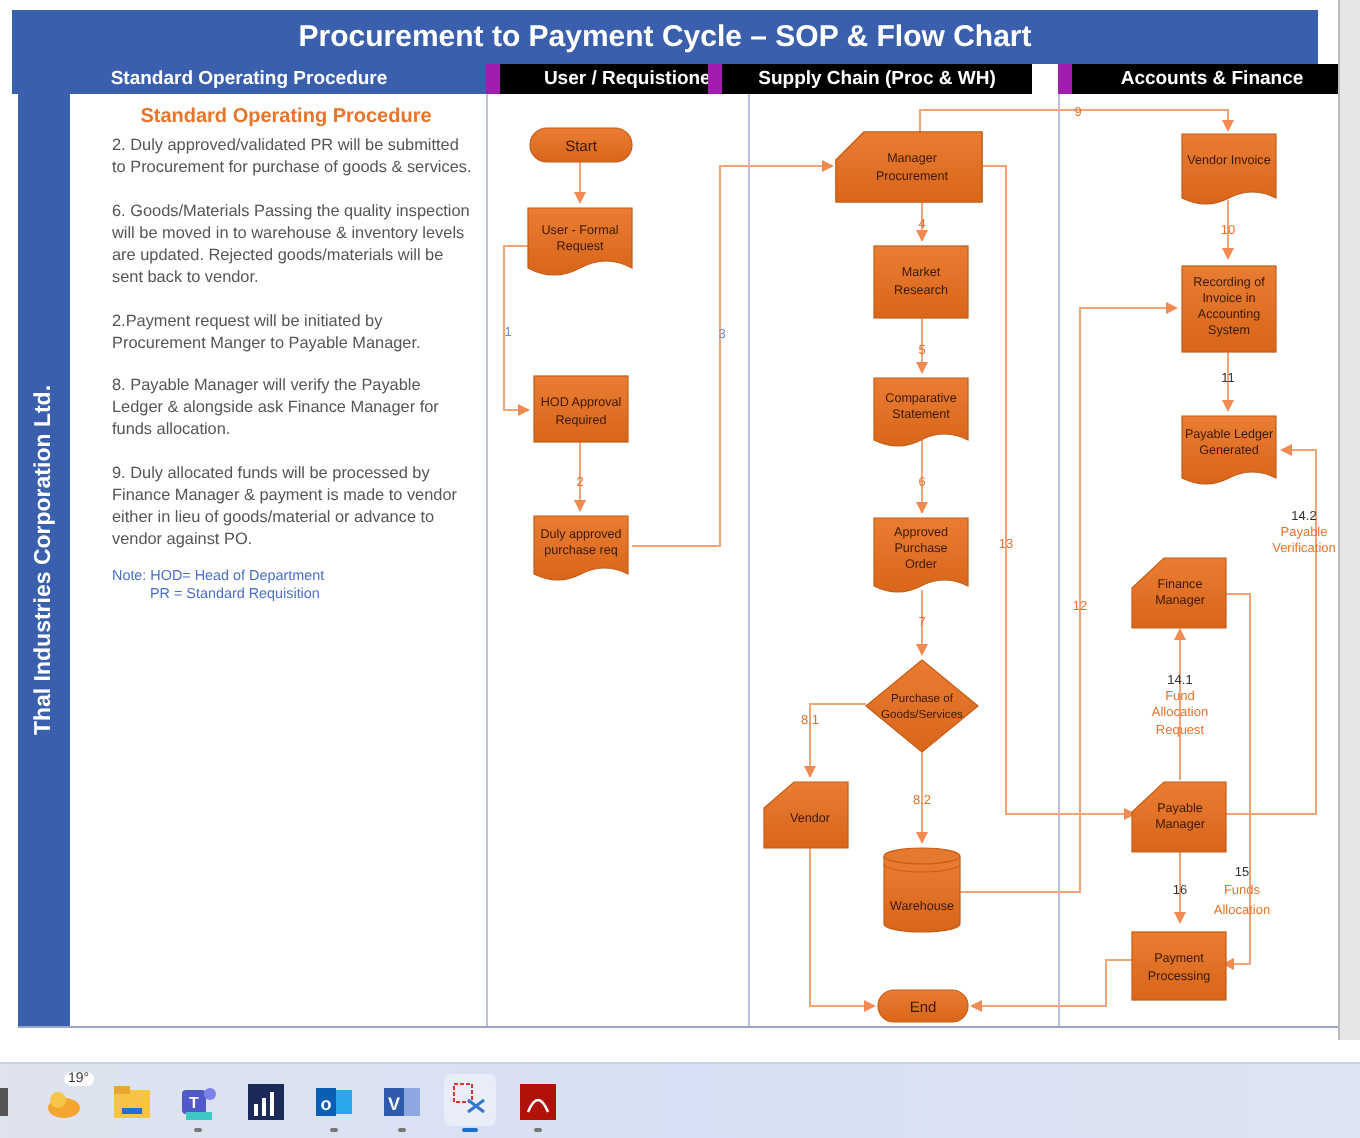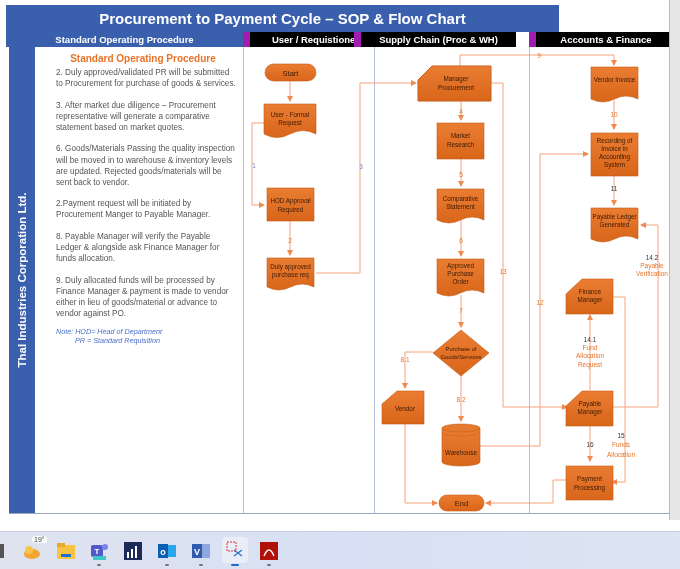--- a/index.html
+++ b/index.html
@@ -1,28 +1,28 @@
 <!DOCTYPE html>
 <html><head>
 <meta charset="utf-8">
 <style>
   html, body { margin:0; padding:0; }
   body { width:680px; height:569px; position:relative; overflow:hidden; background:#ffffff; font-family:"Liberation Sans", sans-serif; }
   .doc { position:absolute; left:6px; top:5px; width:663px; height:510px; background:#fff; }
-  .titlebar { position:absolute; left:0; top:0; width:553px; height:27px; background:#3a5fac; color:#fff; font-weight:bold; font-size:15px; text-align:center; line-height:27px; }
+  .titlebar { position:absolute; left:0; top:0; width:653px; height:27px; background:#3a5fac; color:#fff; font-weight:bold; font-size:15px; text-align:center; line-height:27px; }
   .hdr { position:absolute; top:27px; height:15px; color:#fff; font-weight:bold; font-size:9.5px; text-align:center; line-height:15px; }
   .hdr.sop { left:0; width:237px; background:#3a5fac; }
   .hdr.col { background:#000; border-left:7px solid #a21caf; }
   .vstrip { position:absolute; left:3px; top:42px; width:26px; height:466px; background:#3a5fac; }
   .vlabel { position:absolute; left:16px; top:275px; transform:translate(-50%,-50%) rotate(-90deg); white-space:nowrap; color:#fff; font-weight:bold; font-size:11.5px; }
   .soppanel { position:absolute; left:29px; top:42px; width:208px; height:466px; border-right:1px solid #b8c2dc; }
   .sop-title { color:#e8732a; font-weight:bold; font-size:10px; text-align:center; margin-top:6px; margin-left:8px; }
   .sop-steps { margin:3px 0 0 21px; width:182px; font-size:8.2px; color:#555; line-height:11.1px; }
   .sop-steps p { margin:0 0 10.5px 0; }
-  .note { font-style:italic; color:#4a6fc8; font-size:7.2px; line-height:9.5px; margin-left:21px; margin-top:-3px; }
+  .note { color:#4a6fc8; font-size:7.2px; line-height:9.5px; margin-left:21px; margin-top:-3px; }
   .note .n2 { padding-left:19px; }
   .lane-div { position:absolute; top:0; width:1px; height:466px; background:#b8c2dc; }
   .bottom-border { position:absolute; left:3px; top:508px; width:660px; height:1px; background:#9aa6c4; }
   .rightedge { position:absolute; left:669px; top:0; width:11px; height:520px; background:#e6e6e6; border-left:1px solid #bbb; }
   svg.flow { position:absolute; left:0; top:0; }
   .node-text { font-family:"Liberation Sans", sans-serif; font-size:6.3px; fill:#3a1a05; text-anchor:middle; }
   .lbl { font-family:"Liberation Sans", sans-serif; font-size:6.5px; fill:#e8732a; text-anchor:middle; }
   .lbl-dark { font-family:"Liberation Sans", sans-serif; font-size:6.5px; fill:#333; text-anchor:middle; }
   .taskbar { position:absolute; left:0; top:531px; width:680px; height:38px; background:linear-gradient(90deg,#dfe3ef,#d7e0f4,#dde4f2); border-top:1px solid #c7cfe0; }
   .tb-icon { position:absolute; top:9px; width:20px; height:20px; display:flex; align-items:center; justify-content:center; font-size:11px; font-weight:bold; }
@@ -39,21 +39,20 @@
   <div class="hdr col" style="left:523px;width:140px;">Accounts &amp; Finance</div>
 
   <div class="vstrip">
     <div class="vlabel" style="top:233px;left:13px;">Thal Industries Corporation Ltd.</div>
   </div>
 
   <div class="soppanel">
     <div class="sop-title">Standard Operating Procedure</div>
     <div class="sop-steps">
       <p>2. Duly approved/validated PR will be submitted to Procurement for purchase of goods &amp; services.</p>
-      <p>3. After market due diligence – Procurement representative will generate a comparative statement based on market quotes.</p>
       <p>6. Goods/Materials Passing the quality inspection will be moved in to warehouse &amp; inventory levels are updated. Rejected goods/materials will be sent back to vendor.</p>
       <p>2.Payment request will be initiated by Procurement Manger to Payable Manager.</p>
       <p>8. Payable Manager will verify the Payable Ledger &amp; alongside ask Finance Manager for funds allocation.</p>
       <p>9. Duly allocated funds will be processed by Finance Manager &amp; payment is made to vendor either in lieu of goods/material or advance to vendor against PO.</p>
     </div>
     <div class="note">
       <div>Note: HOD= Head of Department</div>
       <div class="n2">PR = Standard Requisition</div>
     </div>
   </div>

